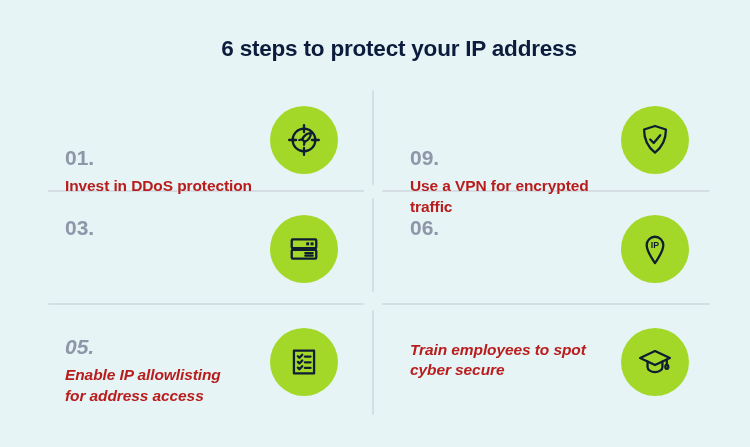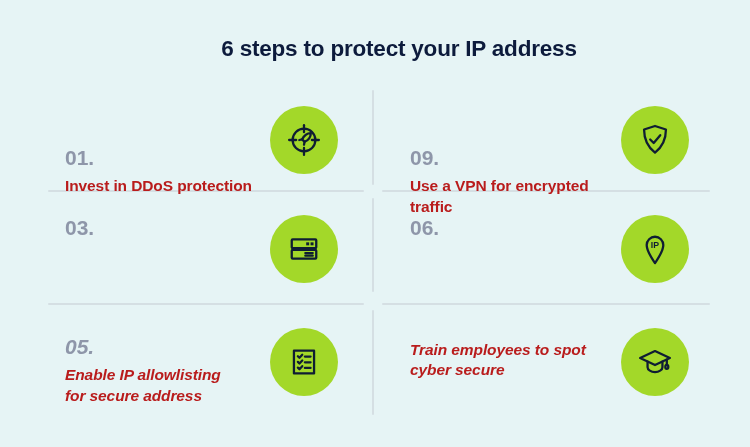--- a/index.html
+++ b/index.html
@@ -183,21 +183,21 @@
         <path d="M24 40 C19 32.5 14.5 26.5 14.5 19.5 A9.5 9.5 0 1 1 33.5 19.5 C33.5 26.5 29 32.5 24 40 Z"></path>
         <text x="24" y="23" text-anchor="middle">IP</text>
       </svg>
     </div>
   </div>
 
   <div class="cell c1 r3">
     <div class="step-text">
       <div class="step-number">05.</div>
       <div class="step-label">Enable IP allowlisting
-for secure address</div>
+for address access</div>
     </div>
     <div class="step-icon">
       <svg viewBox="0 0 48 48">
         <rect x="12.5" y="11" width="23" height="26"></rect>
         <path d="M17 17.4 l1.8 1.8 3.2 -3.4"></path>
         <path d="M17 23.9 l1.8 1.8 3.2 -3.4"></path>
         <path d="M17 30.4 l1.8 1.8 3.2 -3.4"></path>
         <line x1="25" y1="17.8" x2="31.5" y2="17.8"></line>
         <line x1="25" y1="24.3" x2="31.5" y2="24.3"></line>
         <line x1="25" y1="30.8" x2="31.5" y2="30.8"></line>

